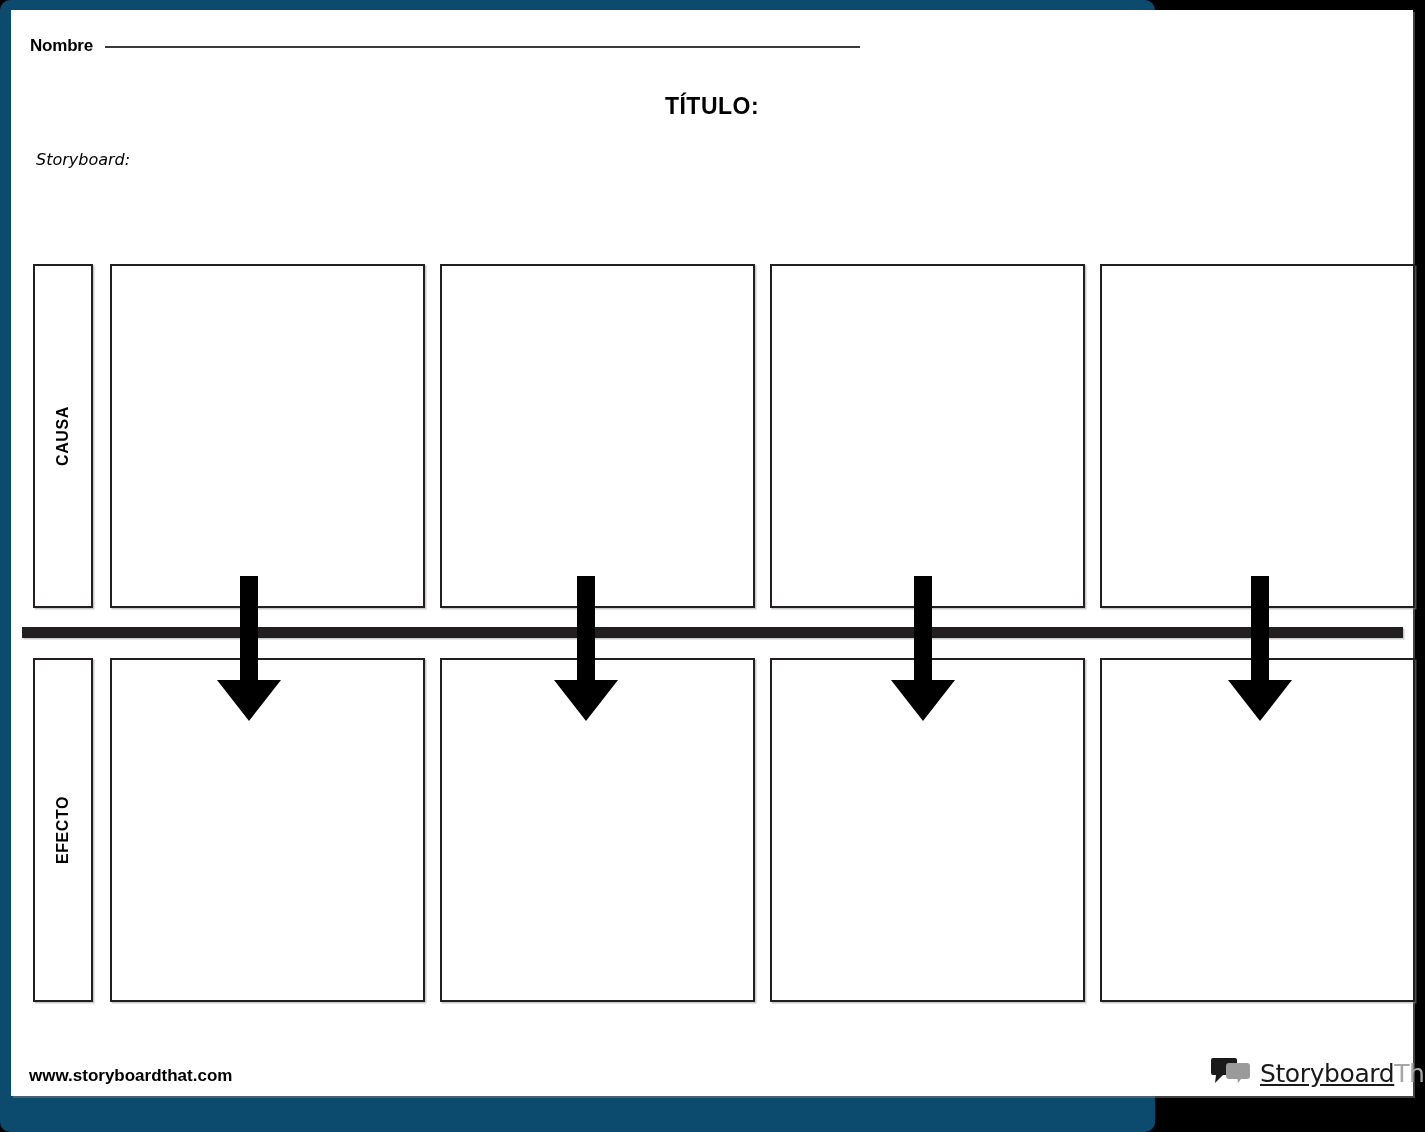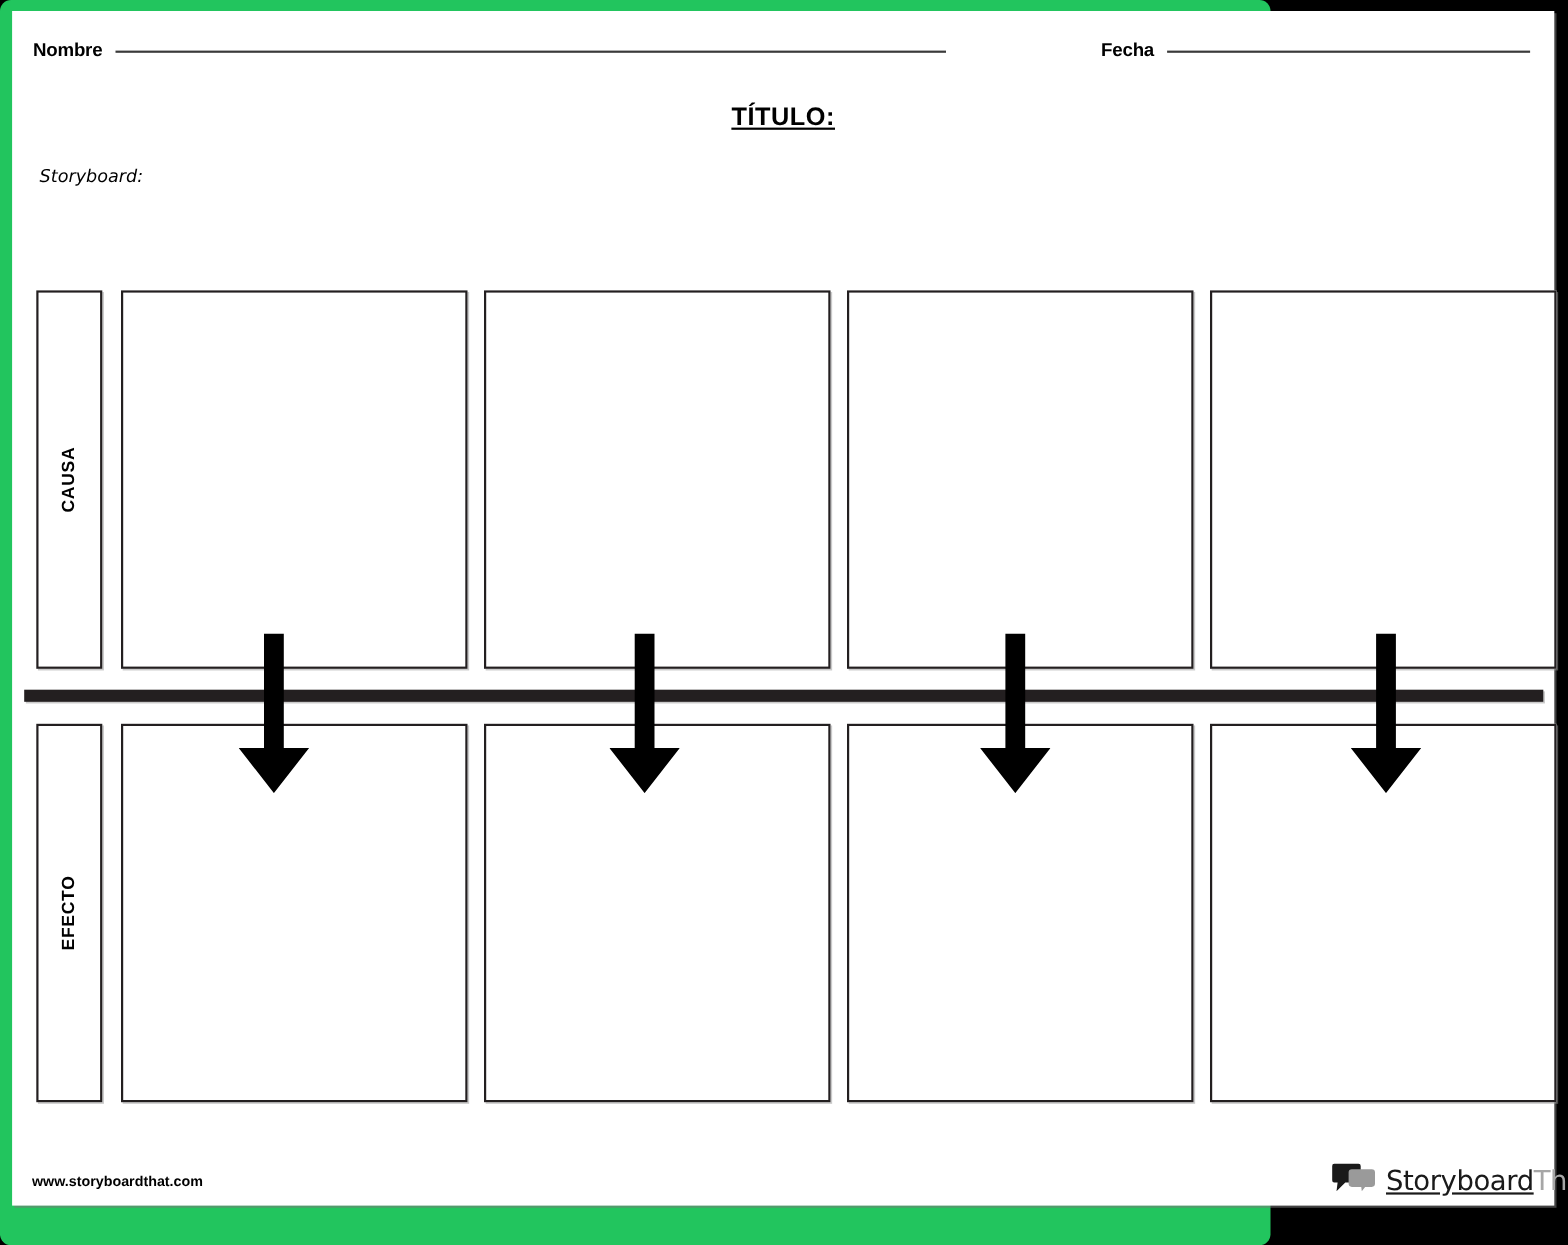--- a/index.html
+++ b/index.html
@@ -14,21 +14,21 @@
     overflow: hidden;
   }
 
   
   #worksheet-frame {
     position: absolute;
     left: 0;
     top: 0;
     width: 1155px;
     height: 1132px;
-    background: #22c55e;
+    background: #0c4a6e;
     border-radius: 10px;
   }
   #page {
     position: absolute;
     left: 11px;
     top: 10px;
     width: 1402px;
     height: 1086px;
     background: #ffffff;
     box-shadow: 2px 2px 0 0 rgba(120,120,120,0.55);
@@ -66,21 +66,20 @@
     position: absolute;
     left: 0;
     top: 83px;
     width: 1402px;
     text-align: center;
     font-family: "Liberation Sans", sans-serif;
     font-weight: bold;
     font-size: 23px;
     letter-spacing: 0.5px;
     color: #000000;
-    text-decoration: underline;
   }
 
   
   #directions-label {
     position: absolute;
     left: 25px;
     top: 140px;
     font-family: "DejaVu Sans", sans-serif;
     font-style: italic;
     font-size: 16px;
@@ -151,21 +150,21 @@
   }
   .flow-arrow svg { display: block; }
 
   
   #footer-url {
     position: absolute;
     left: 18px;
     top: 1056px;
     font-family: "Liberation Sans", sans-serif;
     font-weight: bold;
-    font-size: 13px;
+    font-size: 17px;
     color: #000000;
   }
   #brand-logo {
     position: absolute;
     left: 1200px;
     top: 1046px;
     display: flex;
     align-items: center;
     gap: 9px;
   }
@@ -182,24 +181,20 @@
 <body>
 
 <div id="worksheet-frame">
   <div id="page">
 
     <div class="field-row" id="name-field-group">
       <span class="field-label">Nombre</span>
       <span class="field-rule"></span>
     </div>
 
-    <div class="field-row" id="date-field-group">
-      <span class="field-label">Fecha</span>
-      <span class="field-rule"></span>
-    </div>
 
     <div id="worksheet-title">TÍTULO:</div>
 
     <div id="directions-label">Storyboard:</div>
     <div id="directions-area"></div>
 
     <div id="grid-region">
 
       <div class="label-box" style="left:11px; top:10px; width:60px; height:344px;">
         <span class="vtext">CAUSA</span>

